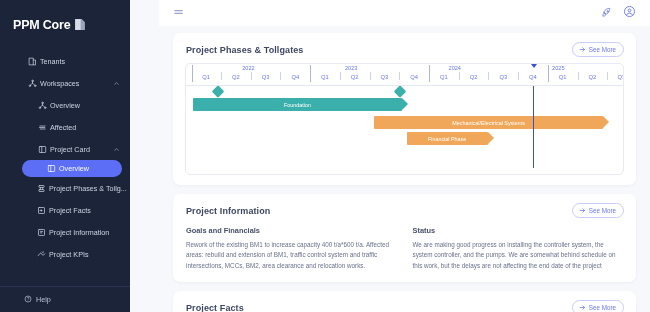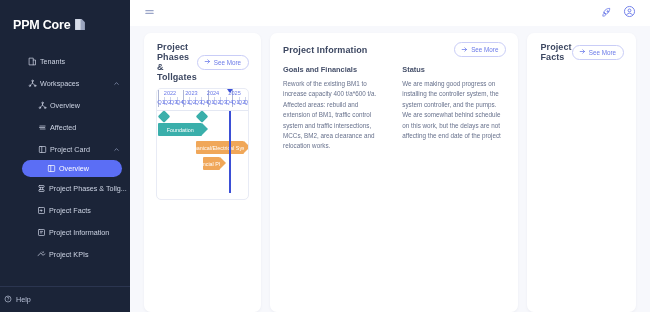--- a/index.html
+++ b/index.html
@@ -2,21 +2,21 @@
 <html><head>
 <meta charset="utf-8">
 <style>
   * { box-sizing: border-box; margin: 0; padding: 0; }
   html, body {
     width: 650px; height: 312px;
     overflow: hidden;
     font-family: "Liberation Sans", sans-serif;
     background: #f7f8fc;
   }
-  .app { display: flex; width: 650px; height: 312px; }
+  .app { display: flex; width: 650px; height: 312px; gap: 29px; }
 
   
   .sidebar {
     width: 130px; height: 312px;
     background: #1b2438;
     display: flex; flex-direction: column;
     position: relative;
     flex: 0 0 130px;
   }
   .brand {
@@ -63,21 +63,21 @@
     margin: 0 8px 0 8px;
     padding-left: 21px;
     height: 17px;
   }
   .nav-item.active .ico { color: #fff; }
 
   .sidebar-footer {
     border-top: 1px solid #2b3550;
     height: 26px;
     display: flex; align-items: center;
-    padding-left: 4px;
+    padding-left: 24px;
     gap: 4px;
     color: #b9c2d8; font-size: 7.2px; text-align: center;
   }
 
   
   .main {
     flex: 1; height: 312px; overflow: hidden;
     display: flex; flex-direction: column;
     background: #f7f8fc;
   }
@@ -85,21 +85,21 @@
     height: 26px; background: #ffffff;
     display: flex; align-items: center; justify-content: space-between;
     padding: 0 14px 0 14px;
     flex: 0 0 26px;
   }
   .topbar-right { display: flex; align-items: center; gap: 11px; }
 
   .content {
     flex: 1; overflow: hidden;
     padding: 7px 14px 0 14px;
-    display: flex; flex-direction: row; gap: 9px;
+    display: flex; flex-direction: column; gap: 9px;
   }
 
   .card {
     background: #ffffff;
     border-radius: 7px;
     box-shadow: 0 1px 3px rgba(30,40,80,0.05);
   }
   .card-head {
     display: flex; align-items: center; justify-content: space-between;
     padding: 9px 12px 0 13px;

